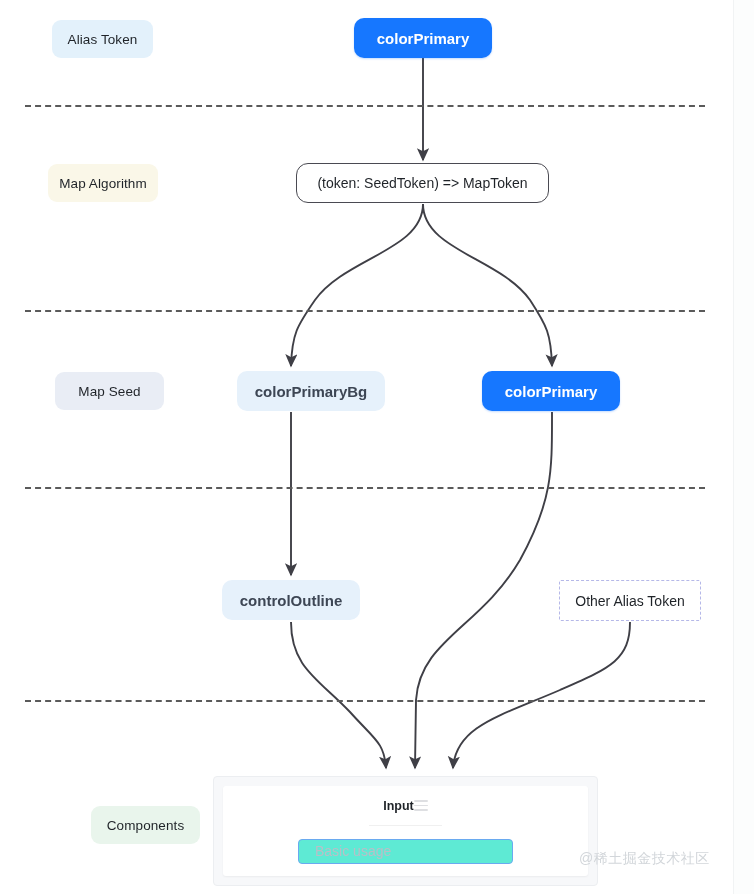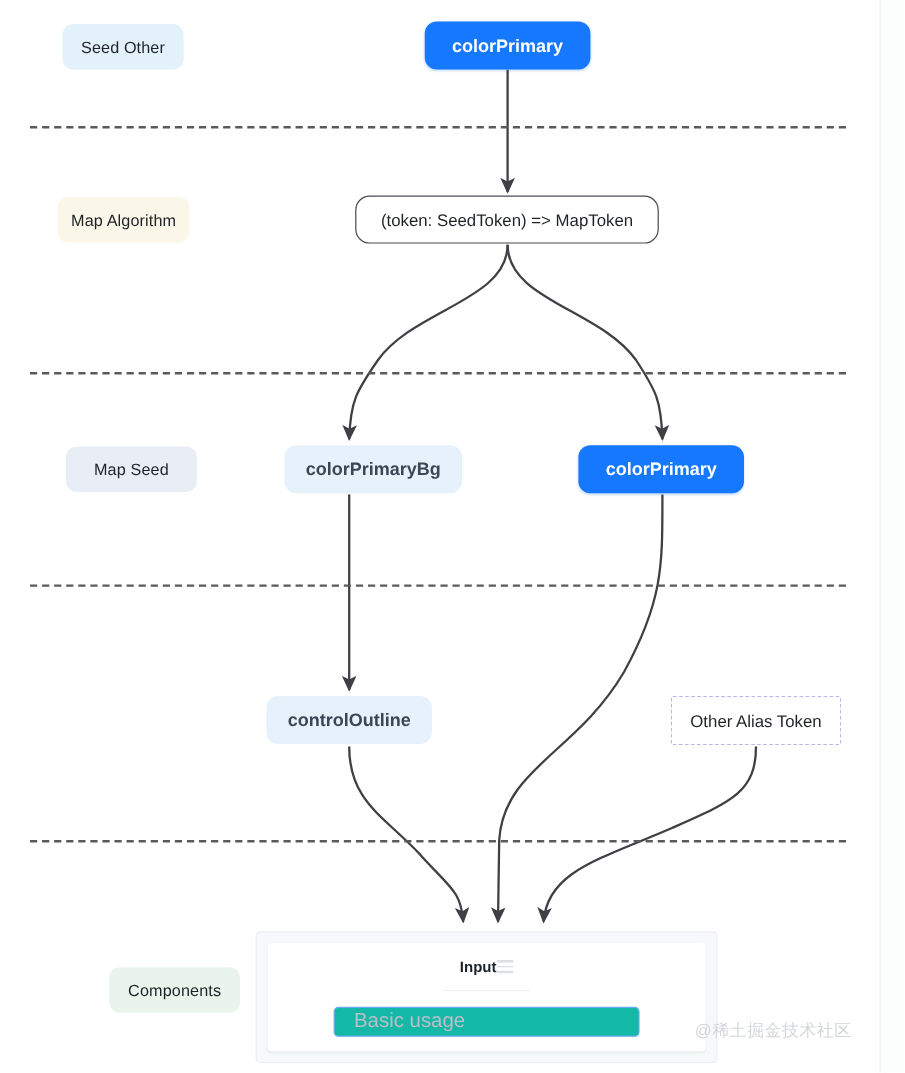--- a/index.html
+++ b/index.html
@@ -170,23 +170,23 @@
     display: flex;
     align-items: center;
     padding: 0 14px;
   }
   .comp-input {
     box-sizing: border-box;
     width: 100%;
     height: 25px;
     border: 1px solid #6aaaf0;
     border-radius: 4px;
-    background: #14b8a6;
+    background: #5eead4;
     font-family: "Liberation Sans", sans-serif;
-    font-size: 17px;
+    font-size: 14px;
     color: #1f2328;
     padding: 0 16px;
     outline: none;
   }
   .comp-input::placeholder { color: #b9bfc7; }
 
   
   .watermark {
     position: absolute;
     left: 579px;
@@ -224,21 +224,21 @@
     <path d="M291,622 C291,668 320,680 350,712 C375,740 384,742 386,768" fill="none" stroke="#3f3f46" stroke-width="1.9" marker-end="url(#arrowhead)"></path>
 
     <path d="M630,622 C630,660 610,668 560,690 C500,716 456,726 453,768" fill="none" stroke="#3f3f46" stroke-width="1.9" marker-end="url(#arrowhead)"></path>
   </svg>
 
   <div class="sep" style="top:105px"></div>
   <div class="sep" style="top:310px"></div>
   <div class="sep" style="top:487px"></div>
   <div class="sep" style="top:700px"></div>
 
-  <div class="lane-chip chip-seed" style="left:52px; top:20px; width:101px;">Seed Other</div>
+  <div class="lane-chip chip-seed" style="left:52px; top:20px; width:101px;">Alias Token</div>
 
   <div class="lane-chip chip-mapalgo" style="left:48px; top:164px; width:110px;">Map Algorithm</div>
 
   <div class="lane-chip chip-maptoken" style="left:55px; top:372px; width:109px;">Map Seed</div>
 
 
   <div class="lane-chip chip-components" style="left:55px; top:806px; width:109px;">Components</div>
 
   <div class="node node-primary" style="left:354px; top:18px; width:138px;">colorPrimary</div>
 

